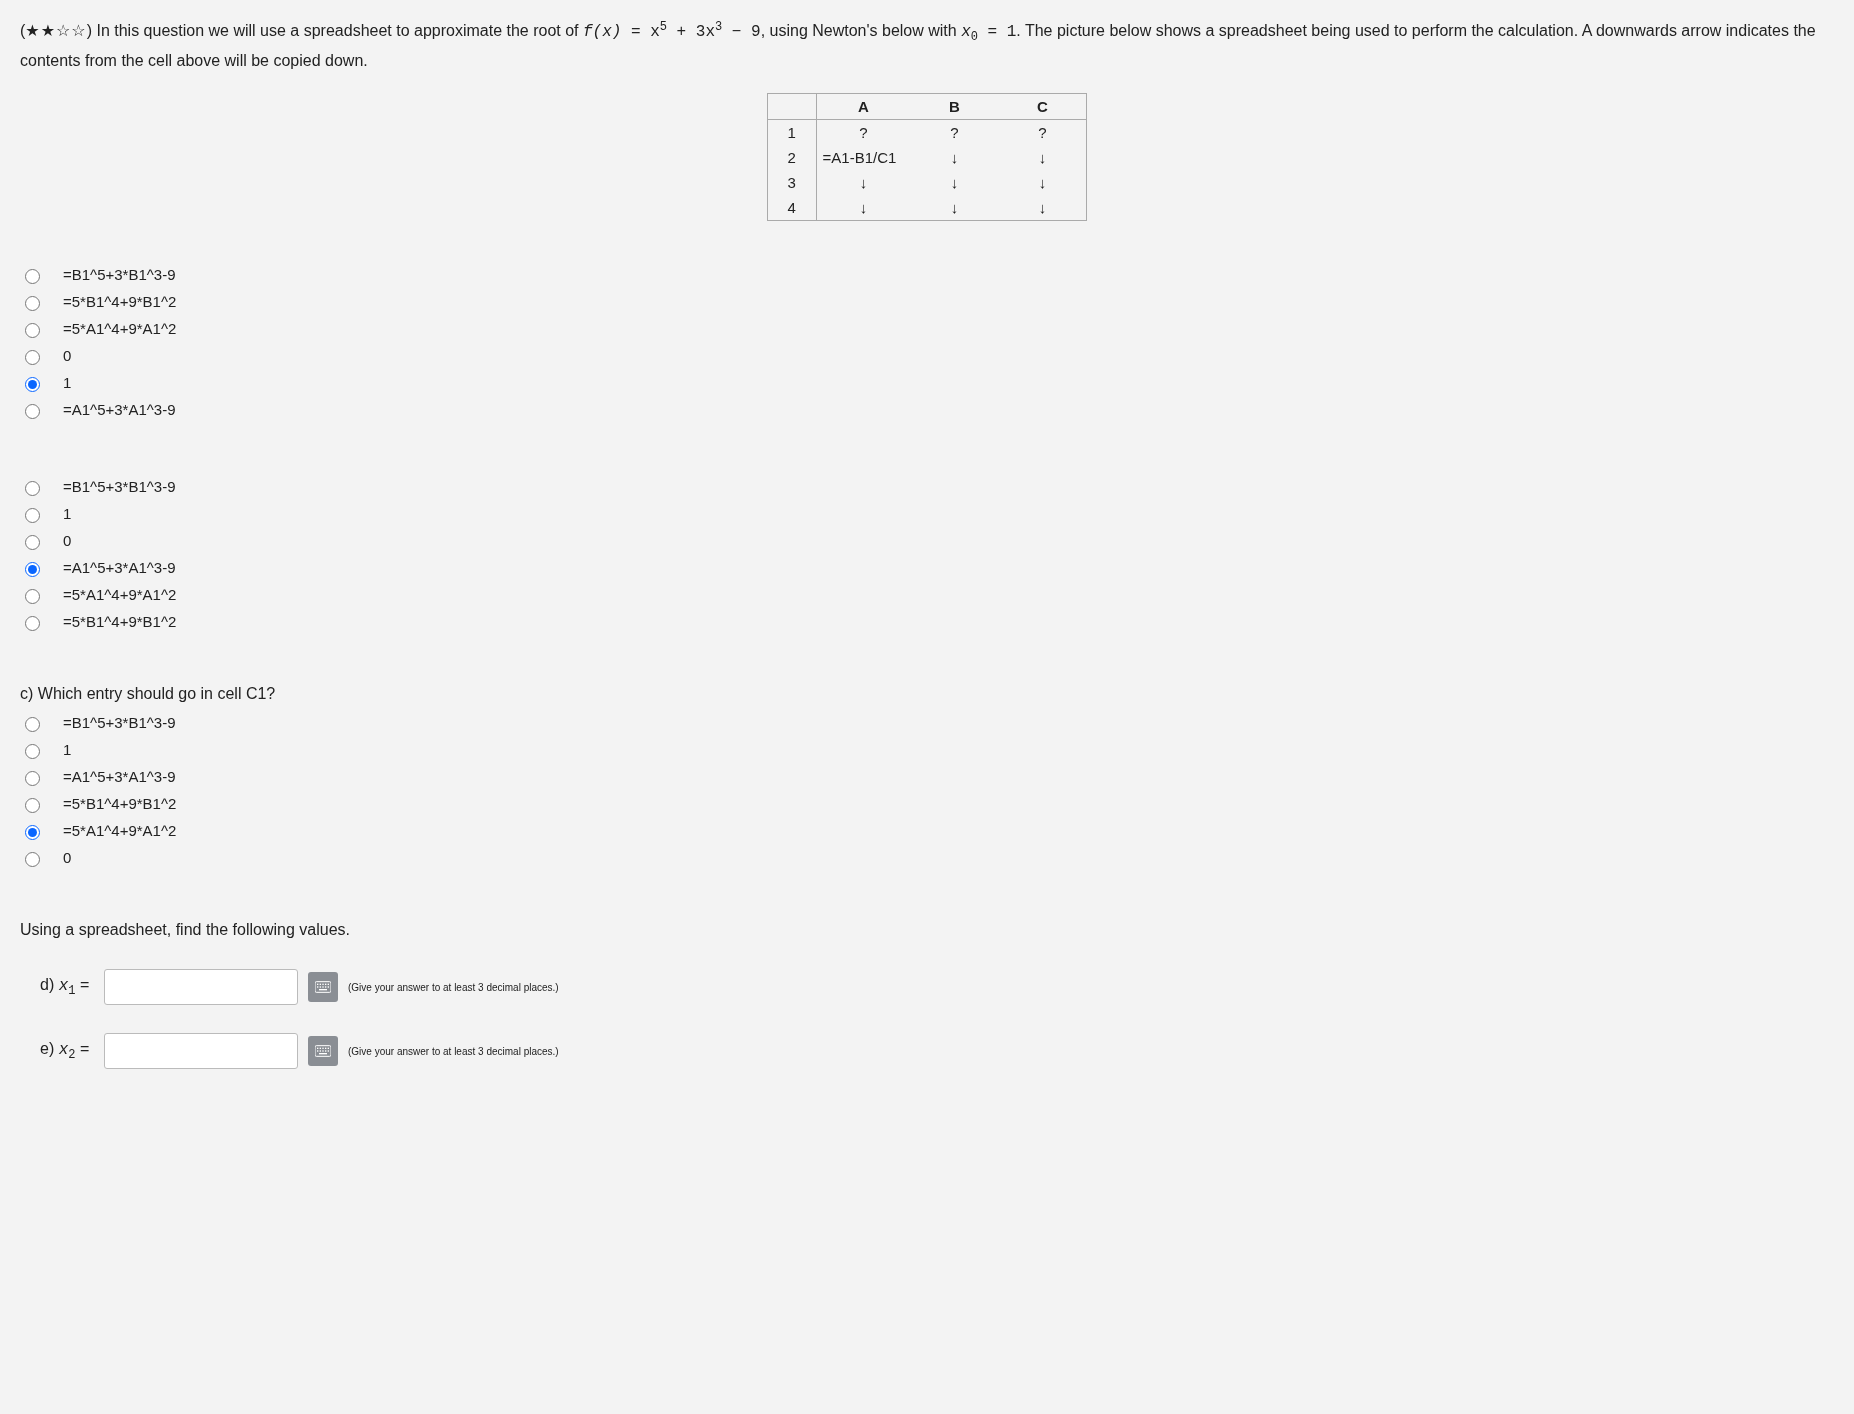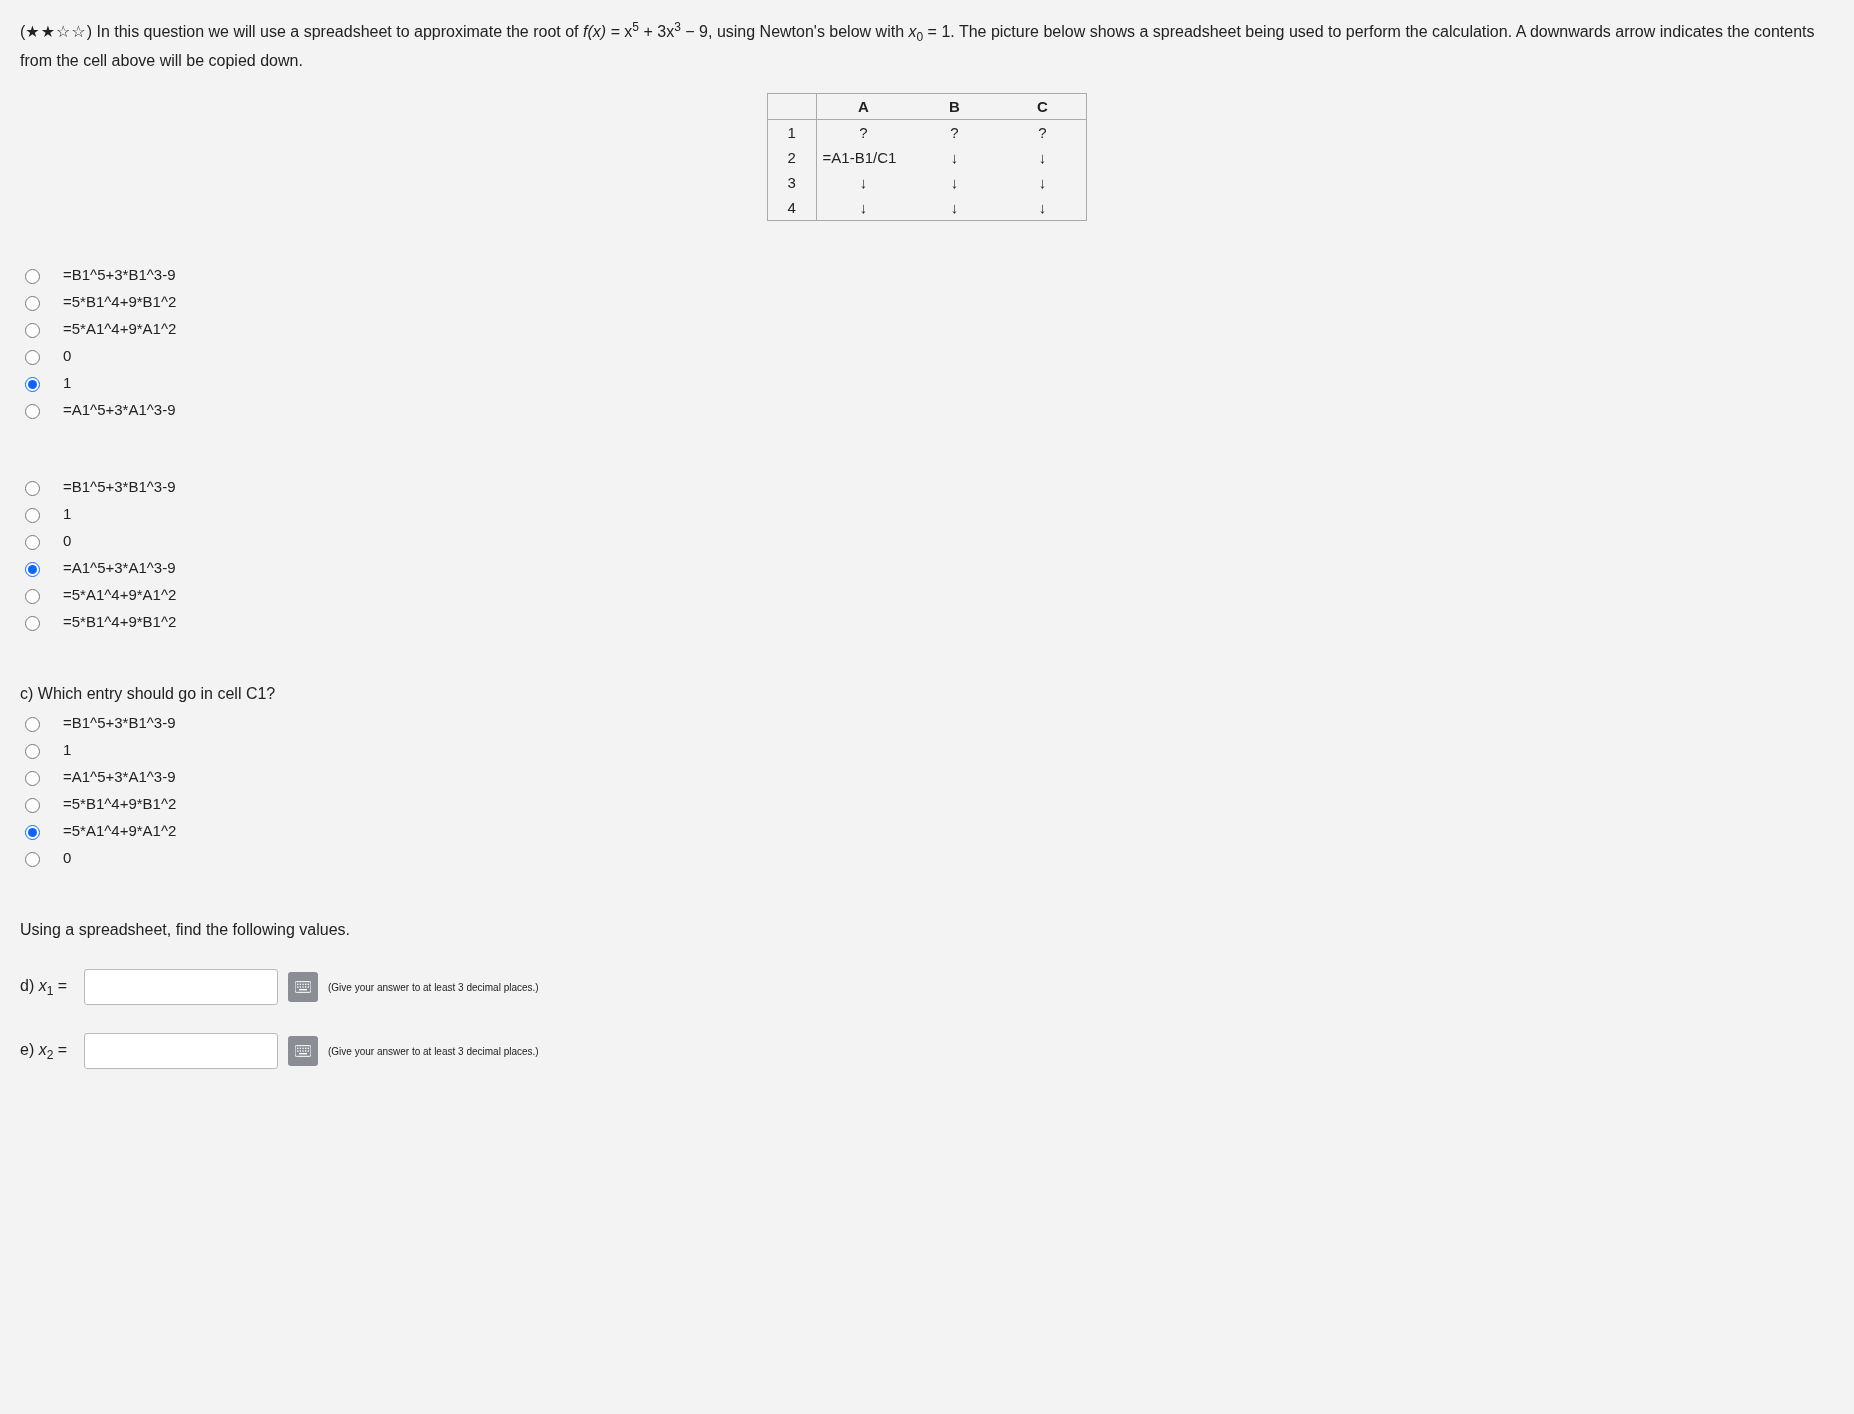--- a/index.html
+++ b/index.html
@@ -11,21 +11,21 @@
     font-size: 16px;
   }
   .page {
     padding: 18px 20px 40px 20px;
   }
   .question-text {
     line-height: 1.6;
     margin-bottom: 20px;
   }
   .math {
-    font-family: Liberation Sans, sans-serif;
+    font-family: Liberation Mono, monospace;
   }
   .math i { font-style: italic; }
   sup { font-size: 0.75em; }
   sub { font-size: 0.75em; }
   .stars {
     font-size: 16px;
     letter-spacing: 1px;
   }
 
   
@@ -87,20 +87,21 @@
     margin: 0 0 30px 0;
   }
   .numeric-row {
     display: flex;
     align-items: center;
     gap: 10px;
     margin-bottom: 28px;
   }
   .numeric-row .label {
     min-width: 54px;
+    margin-left: 20px;
   }
   .numeric-row input[type=text] {
     width: 180px;
     height: 30px;
     border: 1px solid #bbb;
     border-radius: 3px;
     padding: 2px 6px;
     font-size: 14px;
     background: #fff;
   }

